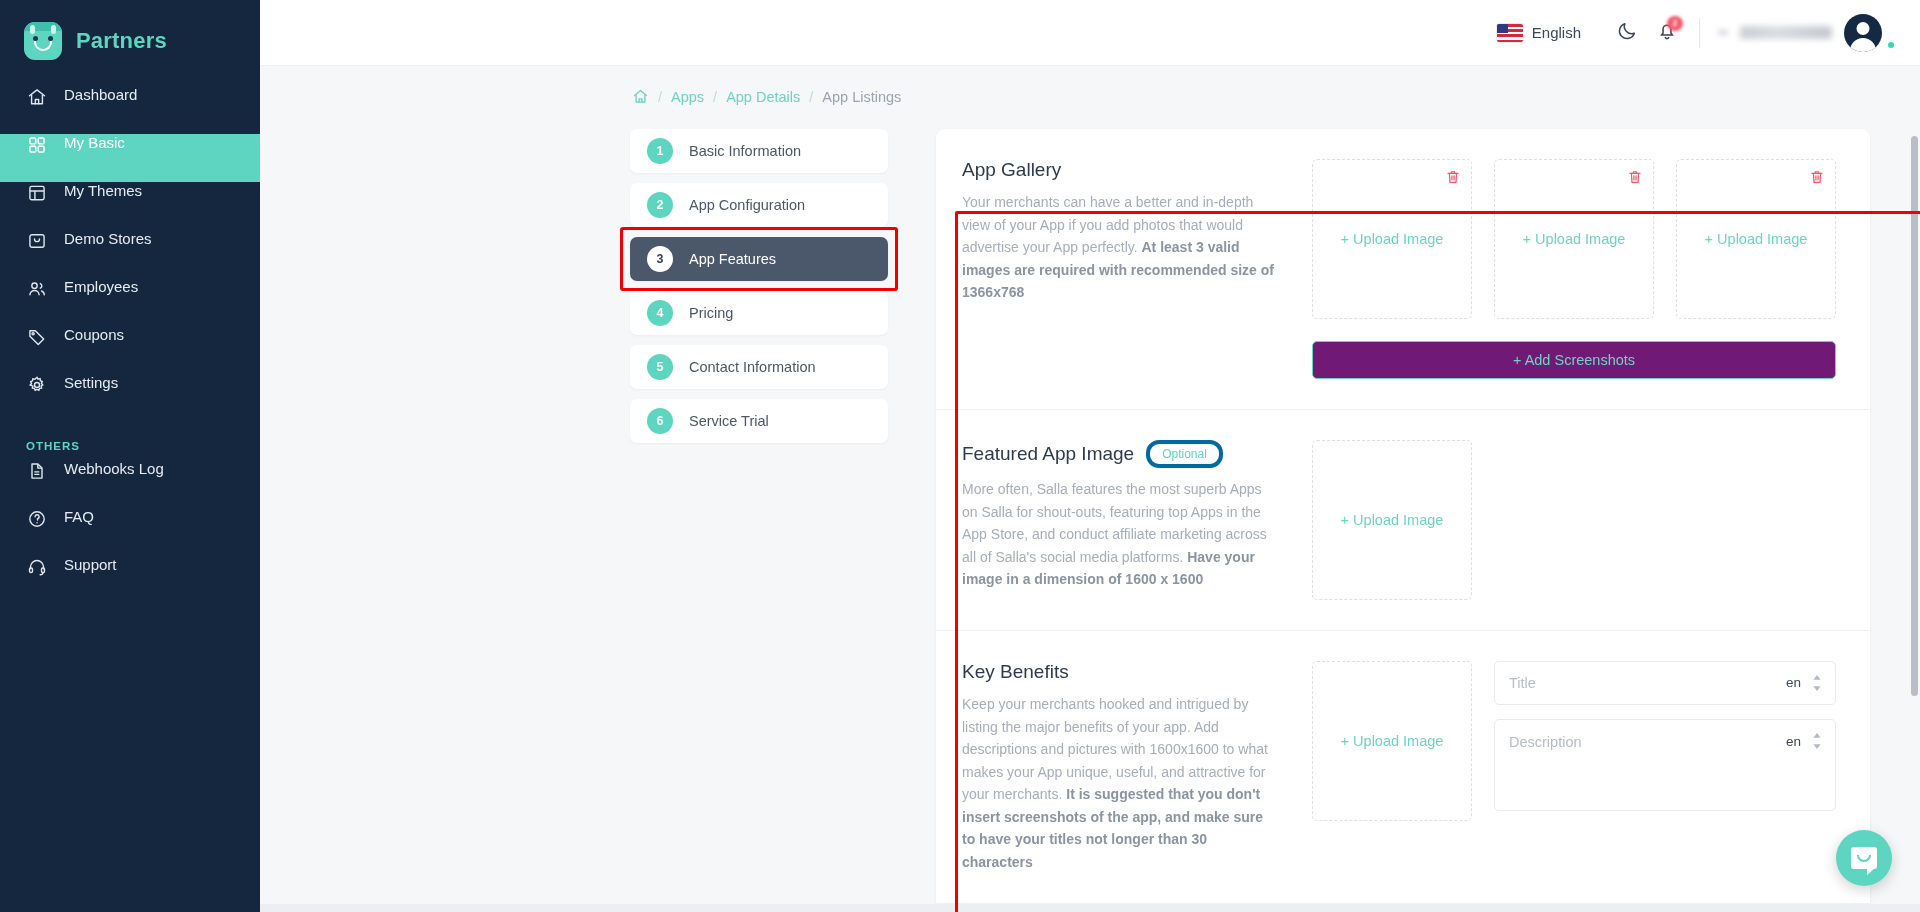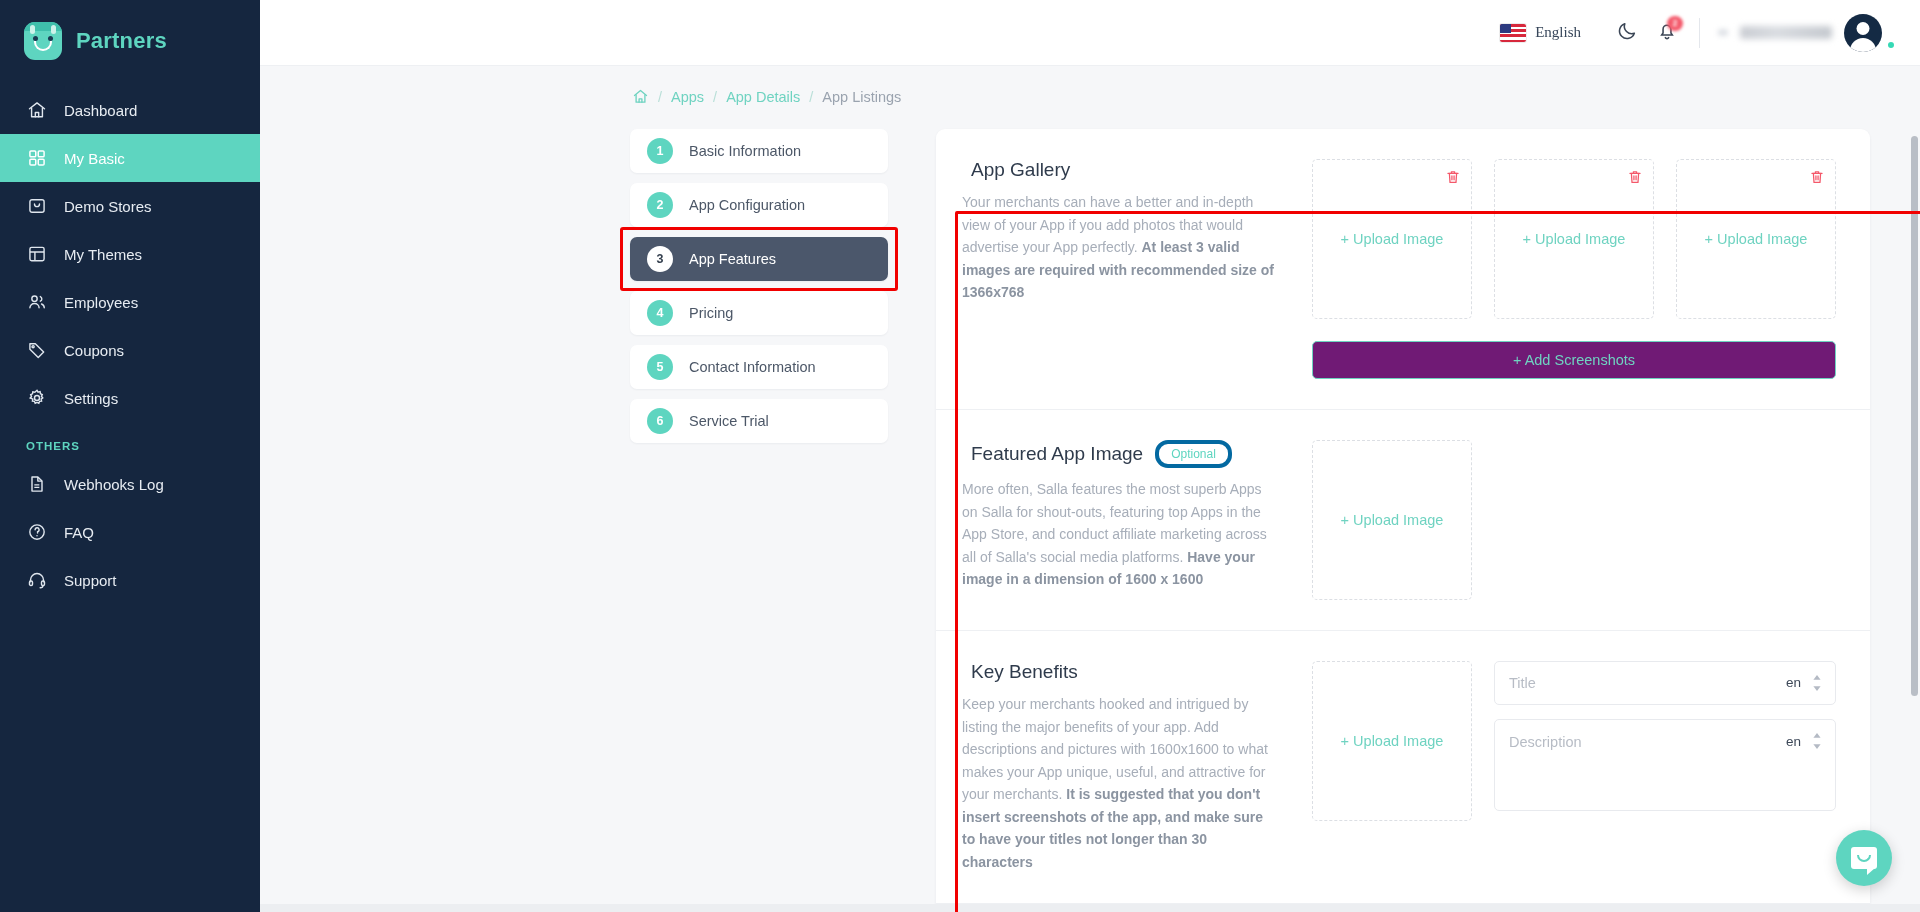--- a/index.html
+++ b/index.html
@@ -50,21 +50,21 @@
     width: 18px; height: 10px;
     border: 2.6px solid #ffffff; border-top: none;
     border-radius: 0 0 12px 12px;
   }
   .sb-title {
     color: #5ed5c0; font-size: 22px; font-weight: bold;
     letter-spacing: .2px;
   }
 
   .sb-item {
-    display: flex; align-items: center; gap: 16px;
+    display: flex; align-items: flex-start; gap: 16px;
     height: 48px; padding-left: 26px;
     color: #e7ecf2; font-size: 15px;
     cursor: pointer; position: relative;
   }
   .sb-item.active { background: #5ed5c0; color: #ffffff; }
   .sb-item .ico { width: 22px; height: 22px; flex: 0 0 22px; display: flex; align-items: center; justify-content: center; }
   .sb-item .ico svg { width: 20px; height: 20px; }
   .sb-group {
     color: #5ed5c0; font-size: 11.5px; font-weight: bold;
     letter-spacing: 1px; padding: 18px 0 8px 26px;
@@ -81,21 +81,21 @@
   }
   .tb-lang { display: flex; align-items: center; gap: 9px; cursor: pointer; margin-right: 26px; }
   .flag {
     width: 26px; height: 18px; border-radius: 2px; position: relative;
     overflow: hidden; background: #ffffff; flex: 0 0 26px;
     box-shadow: 0 0 0 1px rgba(0,0,0,.07);
   }
   .flag .stripes { position: absolute; inset: 0;
     background: repeating-linear-gradient(to bottom, #d7283c 0 2.6px, #ffffff 2.6px 5.2px); }
   .flag .canton { position: absolute; left:0; top:0; width: 11px; height: 9.5px; background: #2d3a80; }
-  .tb-lang-label { font-size: 15px; color: #37465a; font-family: Liberation Serif, serif; }
+  .tb-lang-label { font-size: 15px; color: #37465a; }
   .tb-icon { width: 40px; height: 40px; display: flex; align-items: center; justify-content: center; cursor: pointer; position: relative; }
   .tb-icon svg { width: 22px; height: 22px; }
   .bell-badge {
     position: absolute; top: 3px; right: 4px;
     background: #f4586a; color: #fff; font-size: 9px;
     min-width: 16px; height: 15px; border-radius: 8px;
     display: flex; align-items: center; justify-content: center;
     padding: 0 3px; font-weight: bold;
     filter: blur(1.4px);
   }
@@ -172,21 +172,21 @@
     padding: 0 0 0 0;
   }
   .section {
     display: flex; padding: 30px 34px 30px 26px;
     border-bottom: 1px solid #eef0f3;
   }
   .section:last-child { border-bottom: none; }
   .sec-left { width: 350px; flex: 0 0 350px; padding-right: 32px; }
   .sec-title {
     font-size: 19px; color: #2f3b4c; font-weight: normal;
-    margin-bottom: 10px; display: flex; align-items: center; gap: 12px; margin-left: 9px;
+    margin-bottom: 10px; display: flex; align-items: center; gap: 12px;
   }
   .badge-optional {
     font-size: 12px; color: #5ed5c0;
     border: 4px solid #0369a1; border-radius: 13px;
     padding: 3px 12px;
   }
   .sec-desc {
     font-size: 14px; line-height: 22.5px; color: #a7aeb9;
   }
   .sec-desc b { color: #8b94a1; font-weight: bold; }
@@ -314,36 +314,36 @@
             <rect x="13.5" y="3.5" width="7" height="7" rx="1.3"></rect>
             <rect x="3.5" y="13.5" width="7" height="7" rx="1.3"></rect>
             <rect x="13.5" y="13.5" width="7" height="7" rx="1.3"></rect>
           </svg>
         </span>
       <span>My Basic</span>
     </div>
 
     <div class="sb-item">
       <span class="ico">
+          <svg viewBox="0 0 24 24" fill="none" stroke="#dfe6ee" stroke-width="1.7">
+            <rect x="3.5" y="4" width="17" height="16" rx="2"></rect>
+            <path d="M3.5 9.5h17M9.5 9.5V20"></path>
+          </svg>
+        </span>
+      <span>My Themes</span>
+    </div>
+
+    <div class="sb-item">
+      <span class="ico">
           <svg viewBox="0 0 24 24" fill="none" stroke="#dfe6ee" stroke-width="1.7" stroke-linecap="round">
             <rect x="3.5" y="4.5" width="17" height="15" rx="2.5"></rect>
             <path d="M9 9.5c0 1.9 1.4 3.2 3 3.2s3-1.3 3-3.2"></path>
           </svg>
         </span>
       <span>Demo Stores</span>
-    </div>
-
-    <div class="sb-item">
-      <span class="ico">
-          <svg viewBox="0 0 24 24" fill="none" stroke="#dfe6ee" stroke-width="1.7">
-            <rect x="3.5" y="4" width="17" height="16" rx="2"></rect>
-            <path d="M3.5 9.5h17M9.5 9.5V20"></path>
-          </svg>
-        </span>
-      <span>My Themes</span>
     </div>
 
     <div class="sb-item">
       <span class="ico">
           <svg viewBox="0 0 24 24" fill="none" stroke="#dfe6ee" stroke-width="1.7" stroke-linecap="round">
             <circle cx="9" cy="8" r="3.2"></circle>
             <path d="M3.5 19c0-3.2 2.5-5.2 5.5-5.2S14.5 15.8 14.5 19"></path>
             <path d="M16 5.5a3 3 0 0 1 0 5.5"></path>
             <path d="M17.5 14.4c2 .7 3.2 2.3 3.2 4.6"></path>
           </svg>

